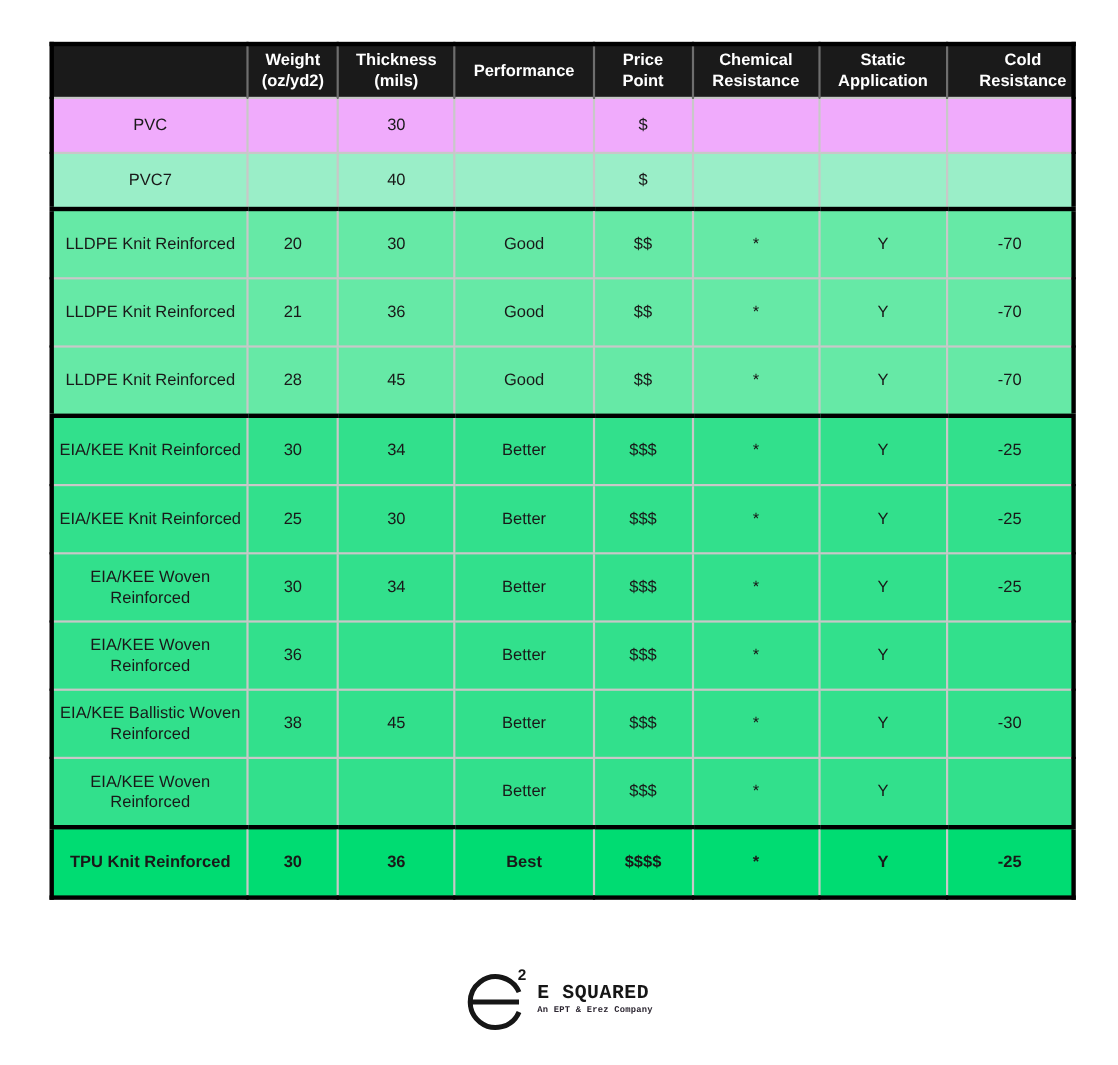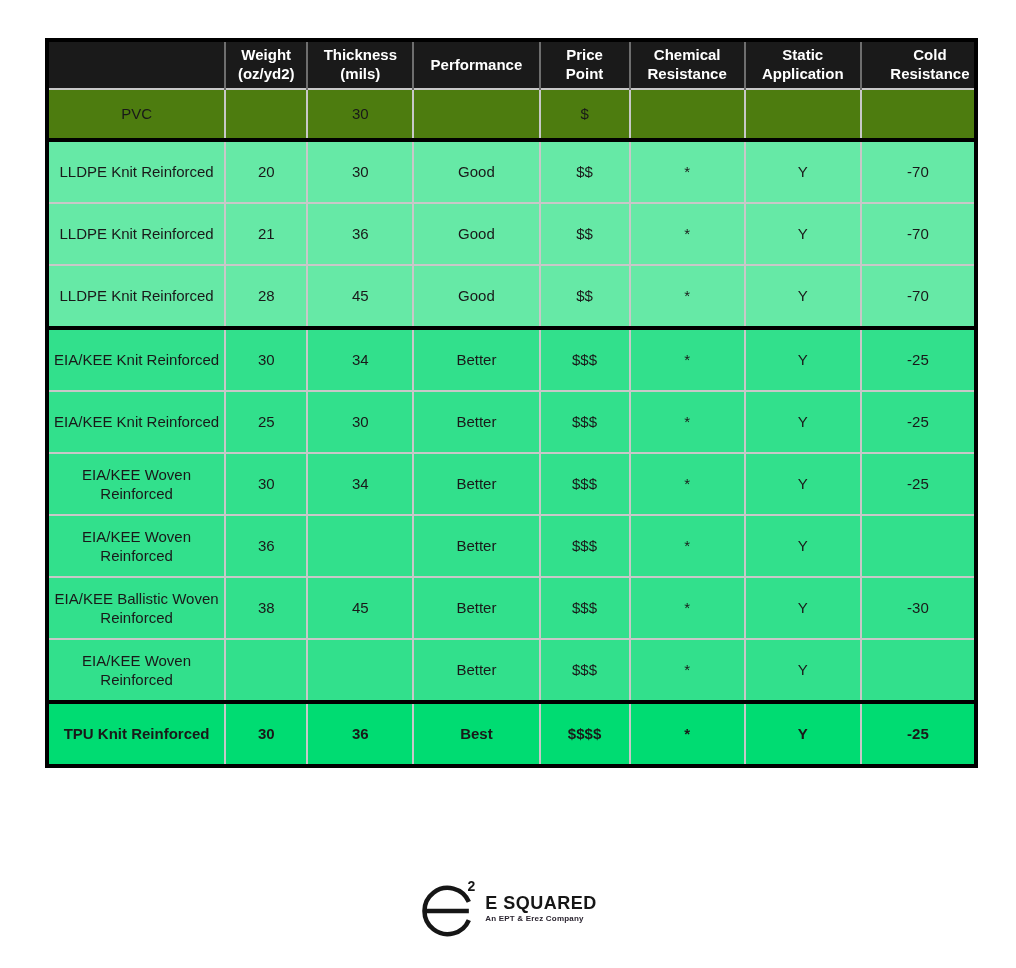--- a/index.html
+++ b/index.html
@@ -82,20 +82,21 @@
     position: absolute;
     top: -4px;
     right: 2px;
     font-size: 14px;
     font-weight: bold;
     color: #161616;
   }
   .logo-text {
     margin-left: 8px;
     padding-top: 12px;
+    font-family: Liberation Mono, monospace;
   }
   .logo-title {
     font-size: 18px;
     font-weight: bold;
     letter-spacing: 0.5px;
     color: #161616;
     line-height: 1;
   }
   .logo-tagline {
     font-size: 8px;
@@ -134,24 +135,34 @@
 Point</th>
             <th>Chemical
 Resistance</th>
             <th>Static
 Application</th>
             <th>Cold
 Resistance</th>
           </tr>
       </thead>
       <tbody>
-          <tr class="g-pvc" style="background: #4d7c0f;">
+          <tr class="g-pvc" style="background: #f0abfc;">
             <td>PVC</td>
             <td></td>
             <td>30</td>
+            <td></td>
+            <td>$</td>
+            <td></td>
+            <td></td>
+            <td></td>
+          </tr>
+          <tr class="g-pvc" style="background: rgb(154, 238, 200);">
+            <td>PVC7</td>
+            <td></td>
+            <td>40</td>
             <td></td>
             <td>$</td>
             <td></td>
             <td></td>
             <td></td>
           </tr>
           <tr class="g-lldpe group-start" style="background: rgb(102, 233, 166);">
             <td>LLDPE Knit Reinforced</td>
             <td>20</td>
             <td>30</td>

